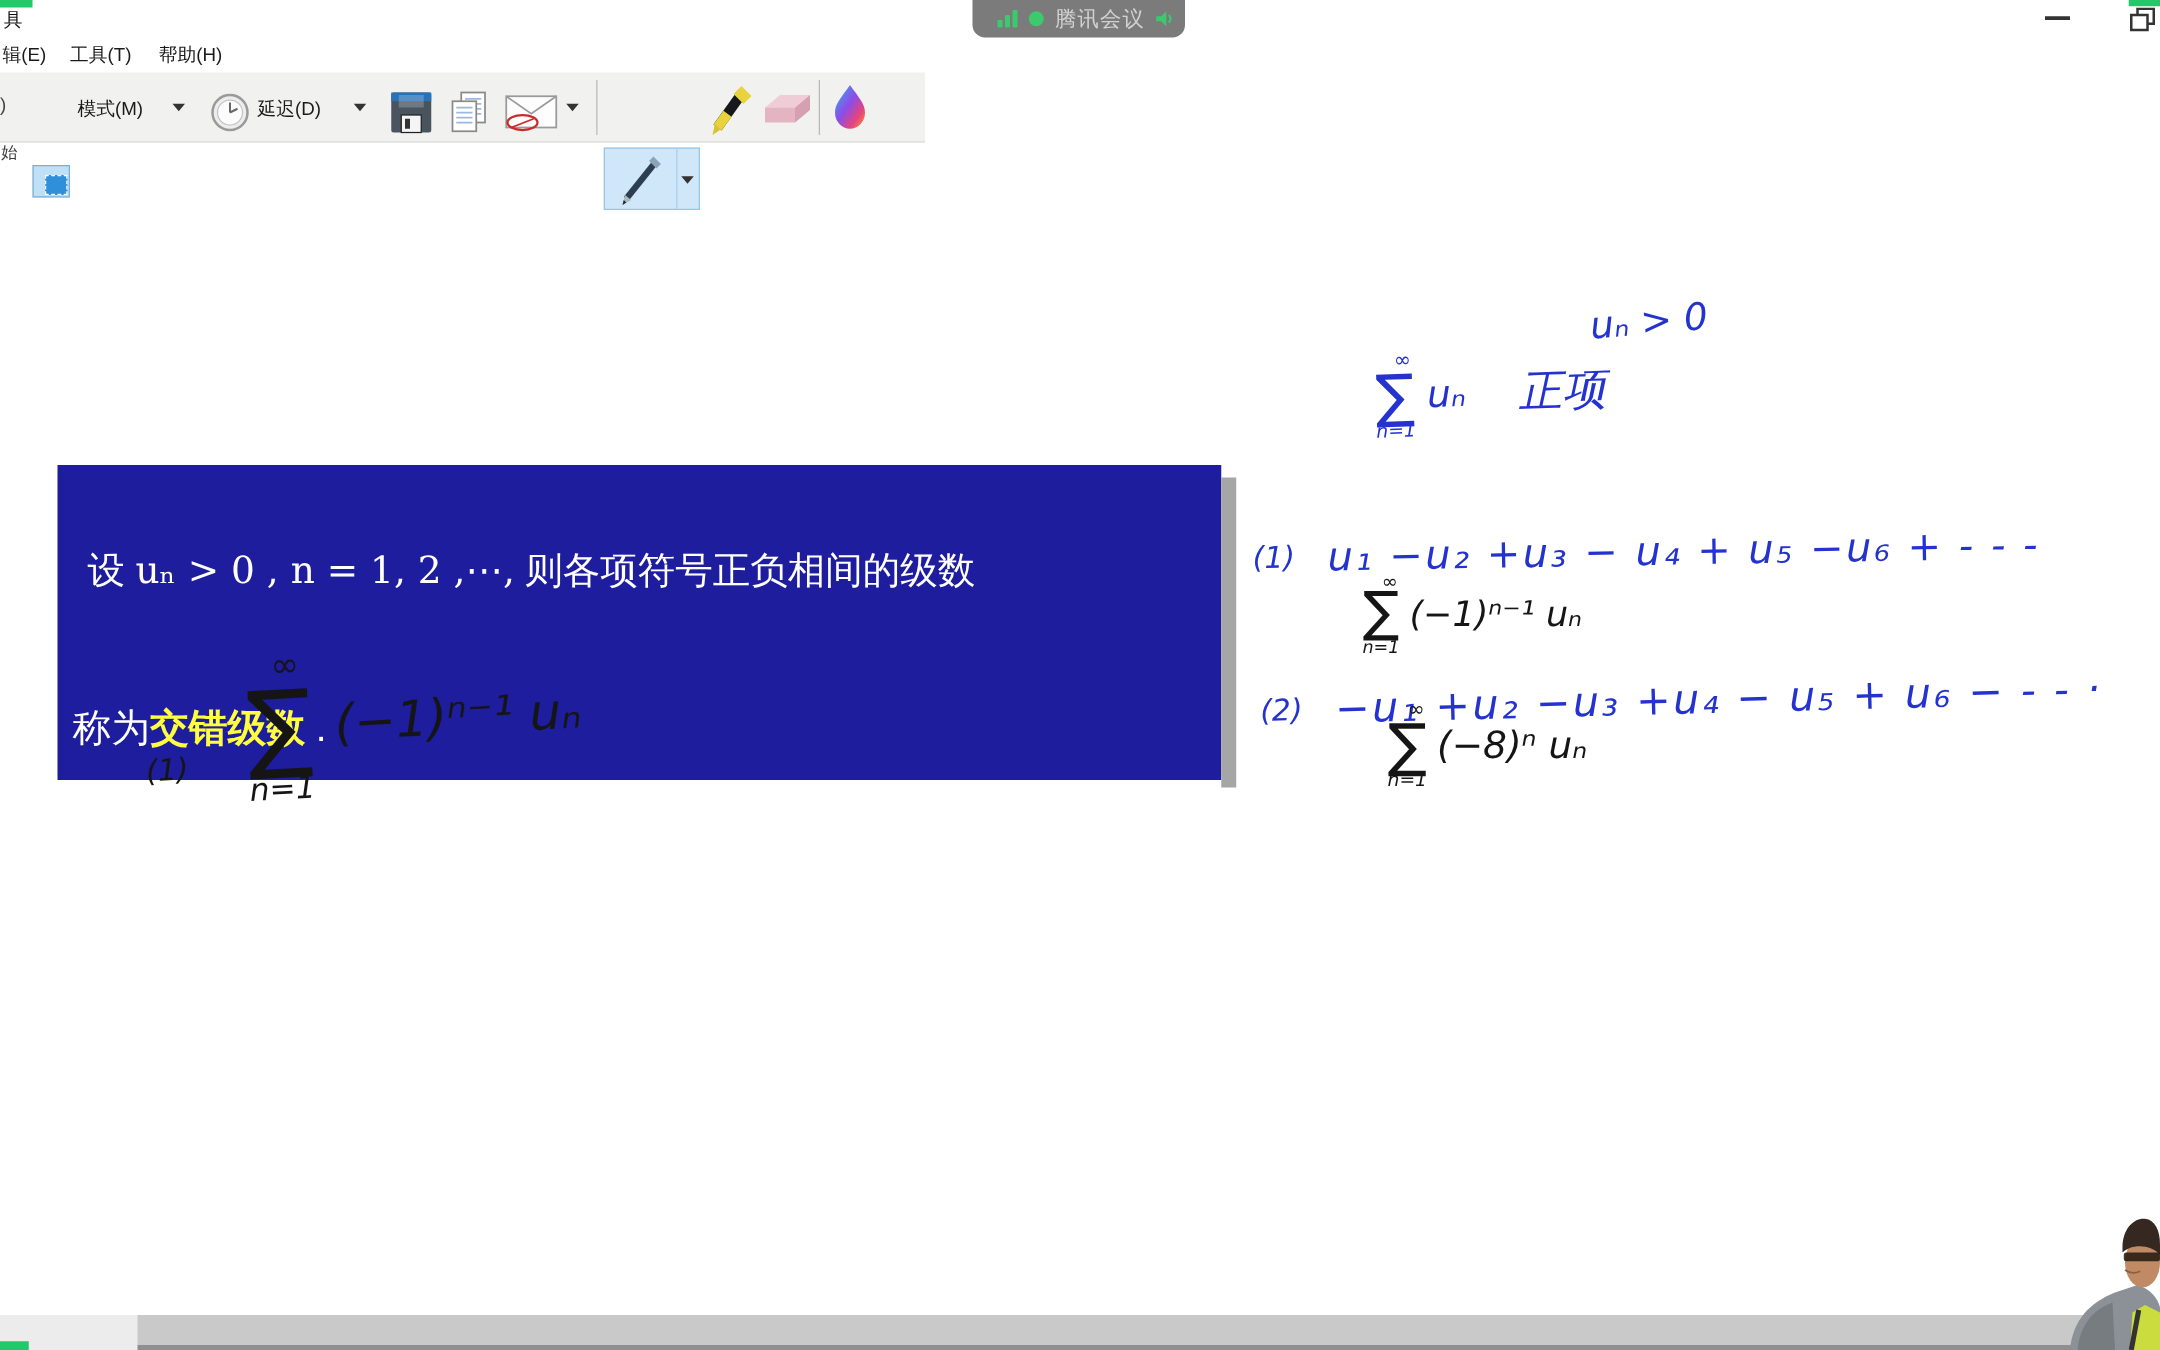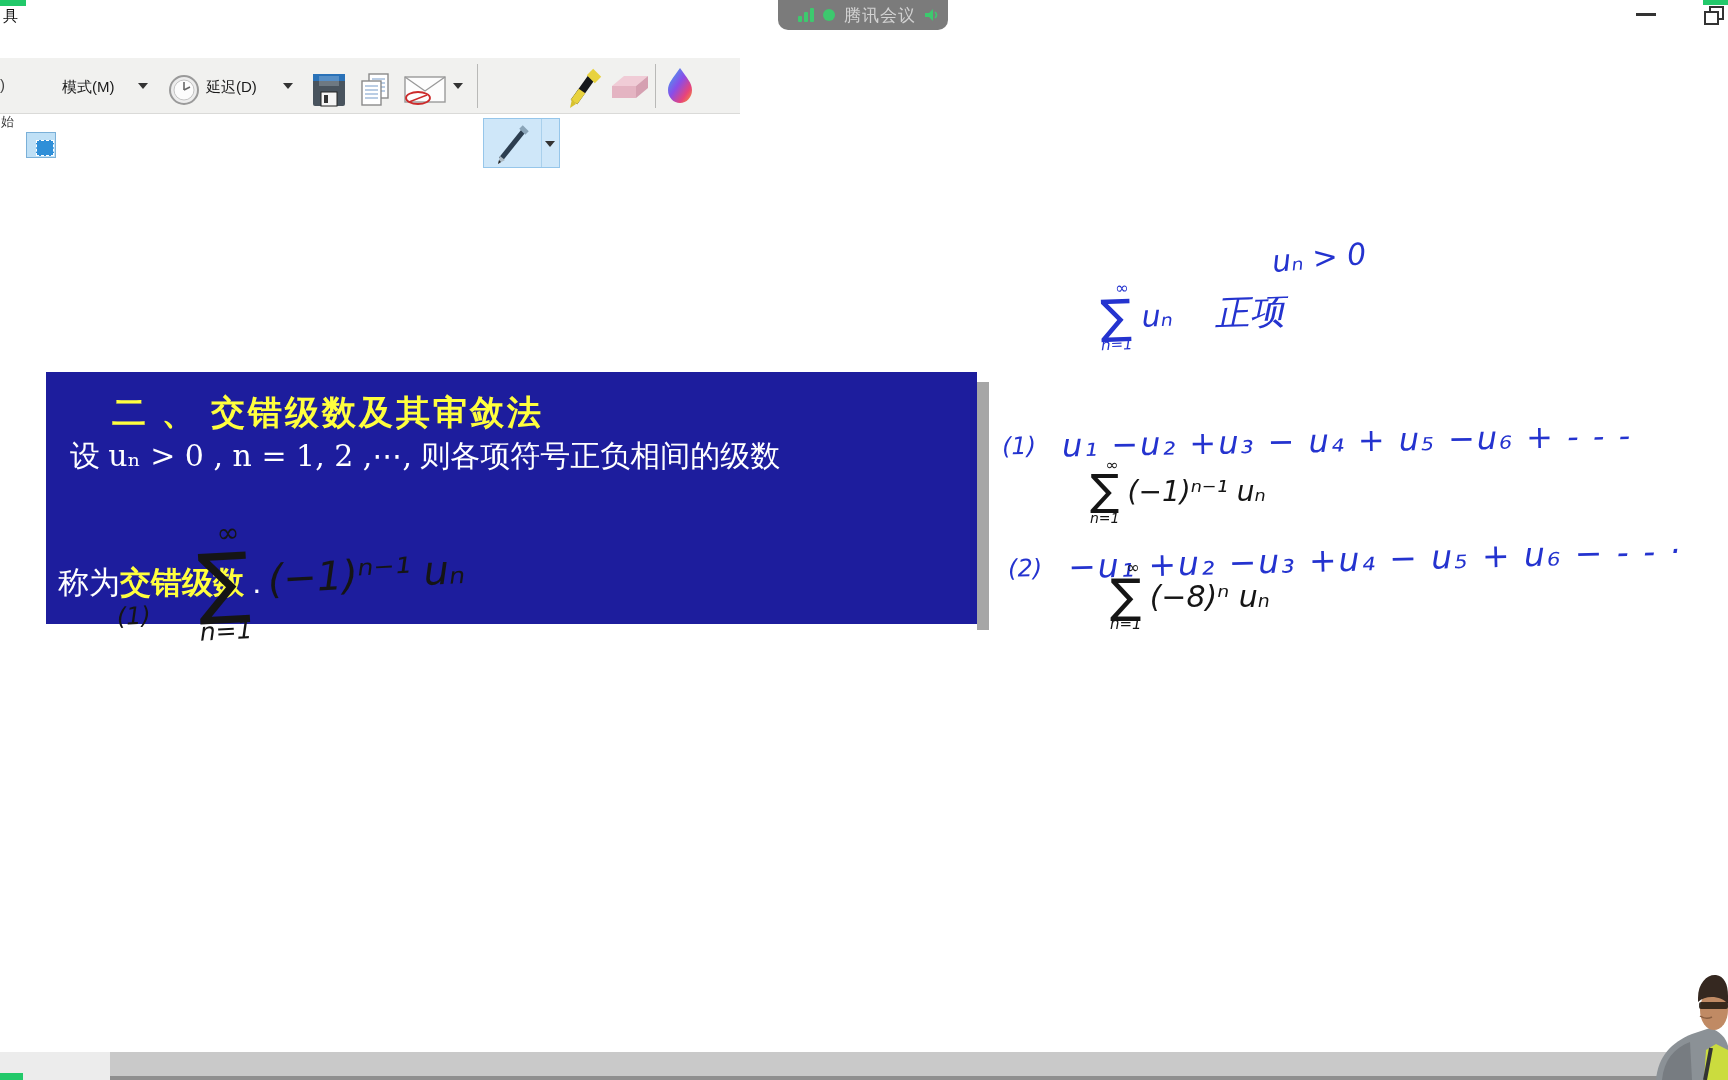--- a/index.html
+++ b/index.html
@@ -92,20 +92,25 @@
       </div>
       <div class="gdot"></div>
       <span class="badge-label">腾讯会议</span>
       <svg width="16" height="16" style="margin-left:7px;">
         <polygon points="2,6 6,6 10,2 10,14 6,10 2,10" fill="#3dc96e"></polygon>
         <path d="M12 5 q3 3 0 6" stroke="#3dc96e" stroke-width="1.6" fill="none"></path>
       </svg>
     </div>
   </div>
 
+  <div class="menubar">
+    <span class="menu-item" style="left:2px;">辑(E)</span>
+    <span class="menu-item" style="left:56px;">工具(T)</span>
+    <span class="menu-item" style="left:127px;">帮助(H)</span>
+  </div>
 
   <div class="toolbar">
     <span class="tb-label" style="left:0;top:18px;color:#444;">)</span>
 
     <div class="mode-icon">
         <div class="fill"></div>
       </div>
     <span class="tb-label" style="left:62px;">模式(M)</span>
     <div class="dd-arrow" style="left:138px;top:25px;"></div>
 
@@ -190,21 +195,20 @@
       </defs>
       <path d="M16 2 C23 12 28 17 28 24 A12 13 0 1 1 4 24 C4 17 9 12 16 2 Z" fill="url(#p3d)"></path>
     </svg>
   </div>
 
   <span class="abs" style="left:1px;top:113px;font-size:13px;color:#3a3a3a;">始</span>
 
   <div class="abs" style="left:0;top:114px;width:1728px;height:938px;">
 
     <div class="slide">
-      <span class="s-title">二 、 交错级数及其审敛法</span>
       <span class="s-line2"><span>设 </span><span class="s-math">uₙ &gt; 0 , n = 1, 2 ,⋯,</span><span>  则各项符号正负相间的级数</span></span>
       <span class="s-line4"><span>称为</span><span class="s-yellow">交错级数</span><span> .</span></span>
     </div>
     <div class="slide-shadow"></div>
 
     <div class="ink ink-black hrow" style="left:115px;top:402px;transform:rotate(-3deg);">
       <span class="hlabel" style="margin-right:48px;margin-top:60px;">(1)</span>
       <div class="hsum" style="font-size:50px;">
         <span class="up">∞</span>
         <span class="sg">∑</span>

